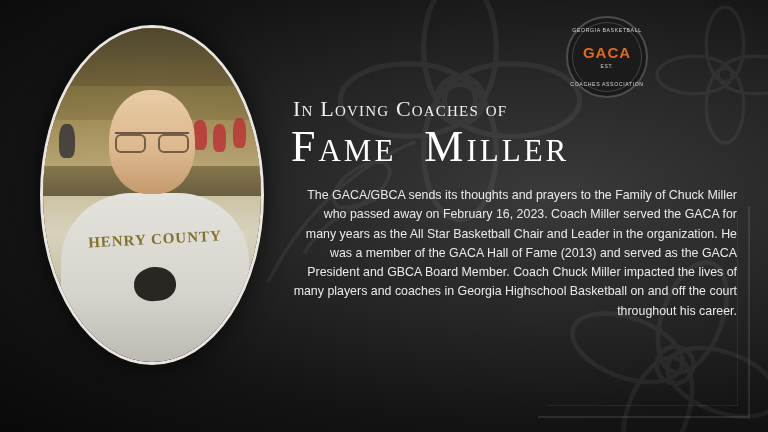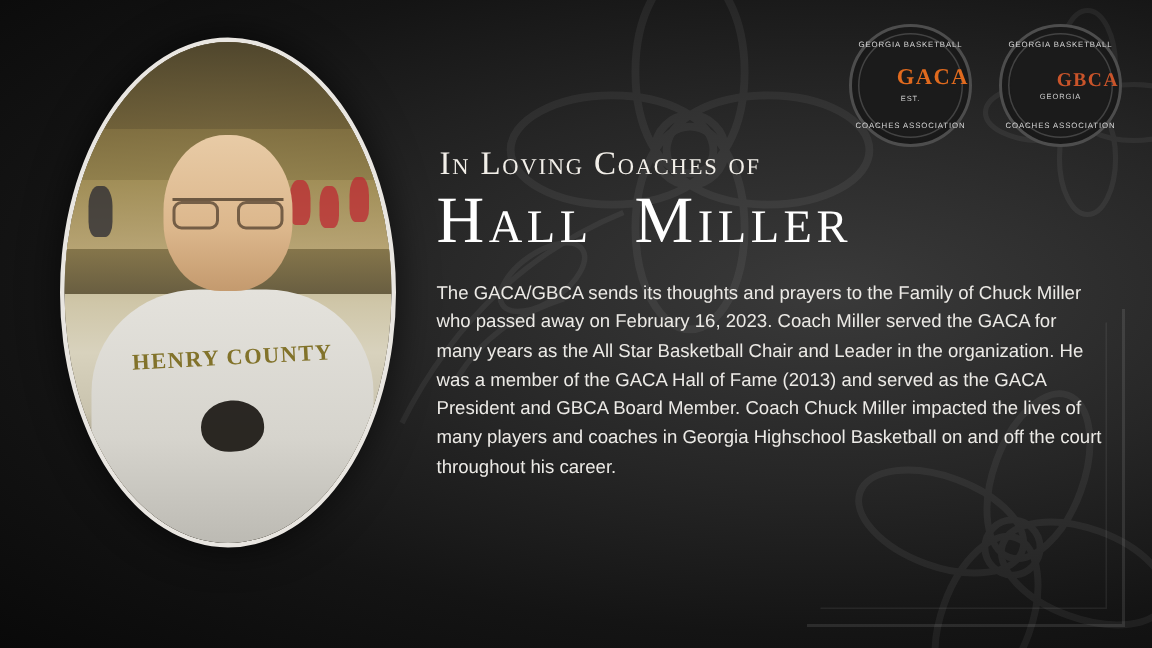--- a/index.html
+++ b/index.html
@@ -185,27 +185,26 @@
   }
   .logo-core {
     position: absolute;
     left: 50%;
     top: 50%;
     transform: translate(-50%,-50%);
     text-align: center;
     width: 100%;
   }
   .logo-core .mark {
-    font-family: Liberation Serif, serif;
+    font-family: Liberation Sans, sans-serif;
     font-weight: bold;
     font-size: 15px;
     color: #e06a1e;
     letter-spacing: 1px;
     line-height: 1;
-    text-align: right;
   }
   .logo-core .mark.gbca-mark { color: #c9542a; font-size: 13px; }
   .logo-core .sub {
     font-size: 5px;
     color: #cfcfcf;
     letter-spacing: 0.6px;
     margin-top: 3px;
     line-height: 1.2;
   }
   .logo-arc-top, .logo-arc-bottom {
@@ -245,20 +244,21 @@
     margin: 0 0 14px 2px;
     line-height: 1.05;
     white-space: pre;
   }
   .body-text {
     color: #eceae6;
     font-size: 12.4px;
     line-height: 1.55;
     margin: 16px 0 14px 2px;
     max-width: 446px;
+    text-align: right;
   }
   .body-text.secondary { margin-bottom: 0; }
 </style>
 </head>
 <body>
 
 <div id="memorial-card">
 
   <svg class="watermark wm-1" viewBox="0 0 100 100">
     <g fill="none" stroke="#ffffff" stroke-width="2">
@@ -319,29 +319,20 @@
   <div class="logo" id="logo-gaca">
     <div class="logo-ring-text"></div>
     <div class="logo-arc-top">Georgia Basketball</div>
     <div class="logo-core">
       <div class="mark">GACA</div>
       <div class="sub">EST.</div>
     </div>
     <div class="logo-arc-bottom">Coaches Association</div>
   </div>
 
-  <div class="logo" id="logo-gbca">
-    <div class="logo-ring-text"></div>
-    <div class="logo-arc-top">Georgia Basketball</div>
-    <div class="logo-core">
-      <div class="mark gbca-mark">GBCA</div>
-      <div class="sub">GEORGIA</div>
-    </div>
-    <div class="logo-arc-bottom">Coaches Association</div>
-  </div>
 
   <div id="text-block">
     <div id="in-loving-memory">In Loving Coaches of</div>
-    <div id="deceased-name">Hall  Miller</div>
+    <div id="deceased-name">Fame  Miller</div>
     <p class="body-text">The GACA/GBCA sends its thoughts and prayers to the Family of Chuck Miller who passed away on February 16, 2023. Coach Miller served the GACA for many years as the All Star Basketball Chair and Leader in the organization. He was a member of the GACA Hall of Fame (2013) and served as the GACA President and GBCA Board Member. Coach Chuck Miller impacted the lives of many players and coaches in Georgia Highschool Basketball on and off the court throughout his career.</p>
   </div>
 
 </div>
 
 </body></html>

